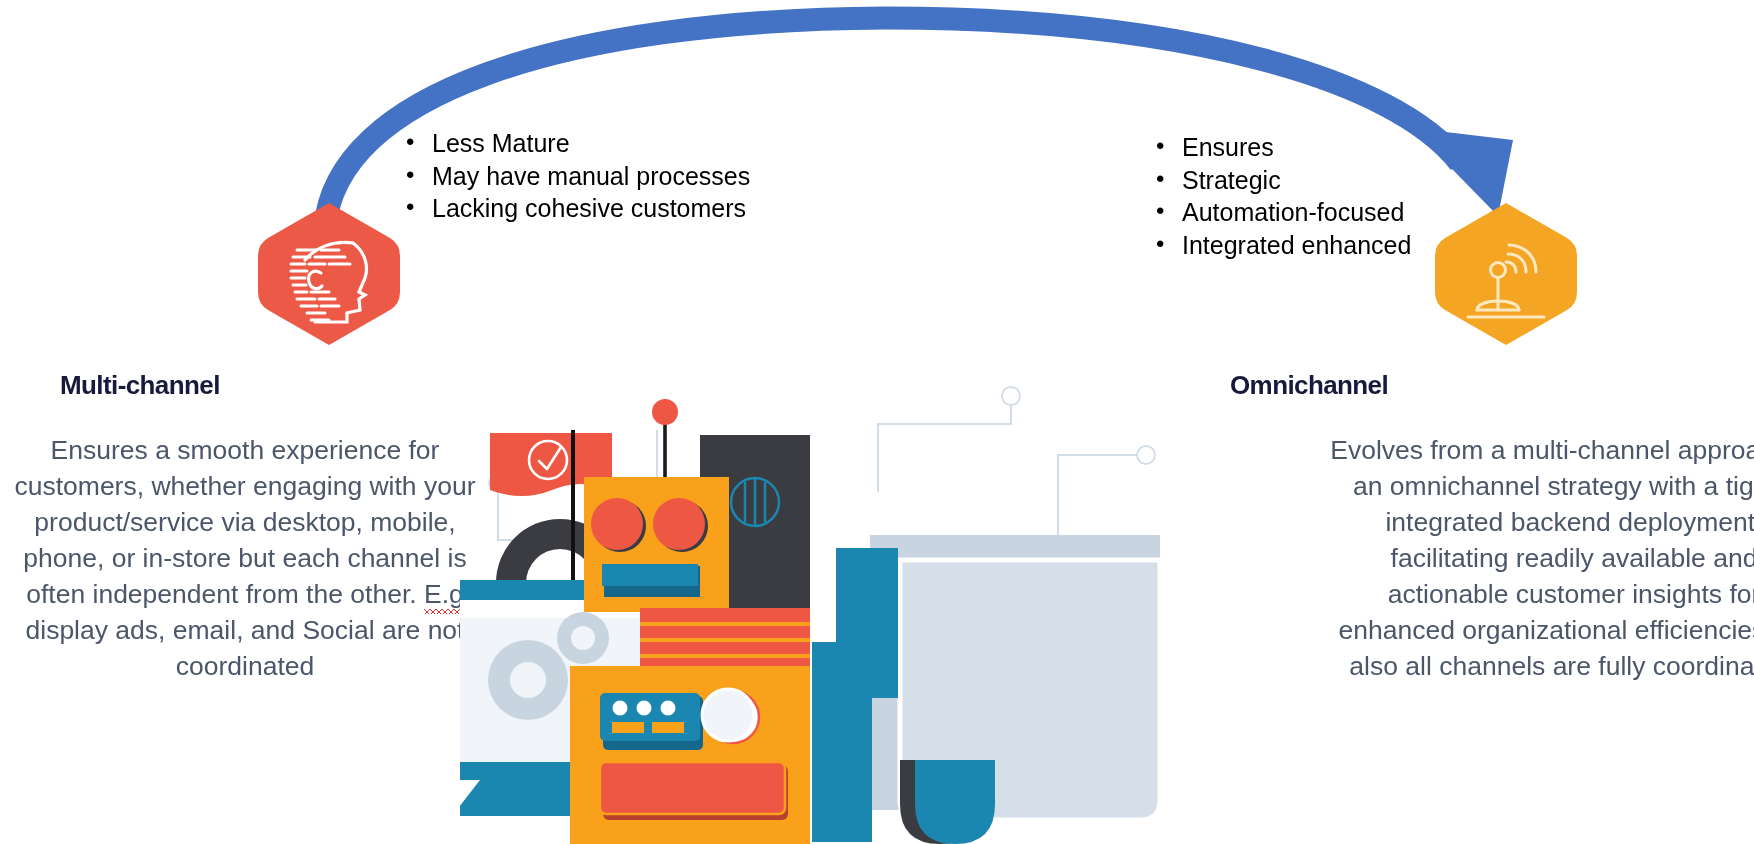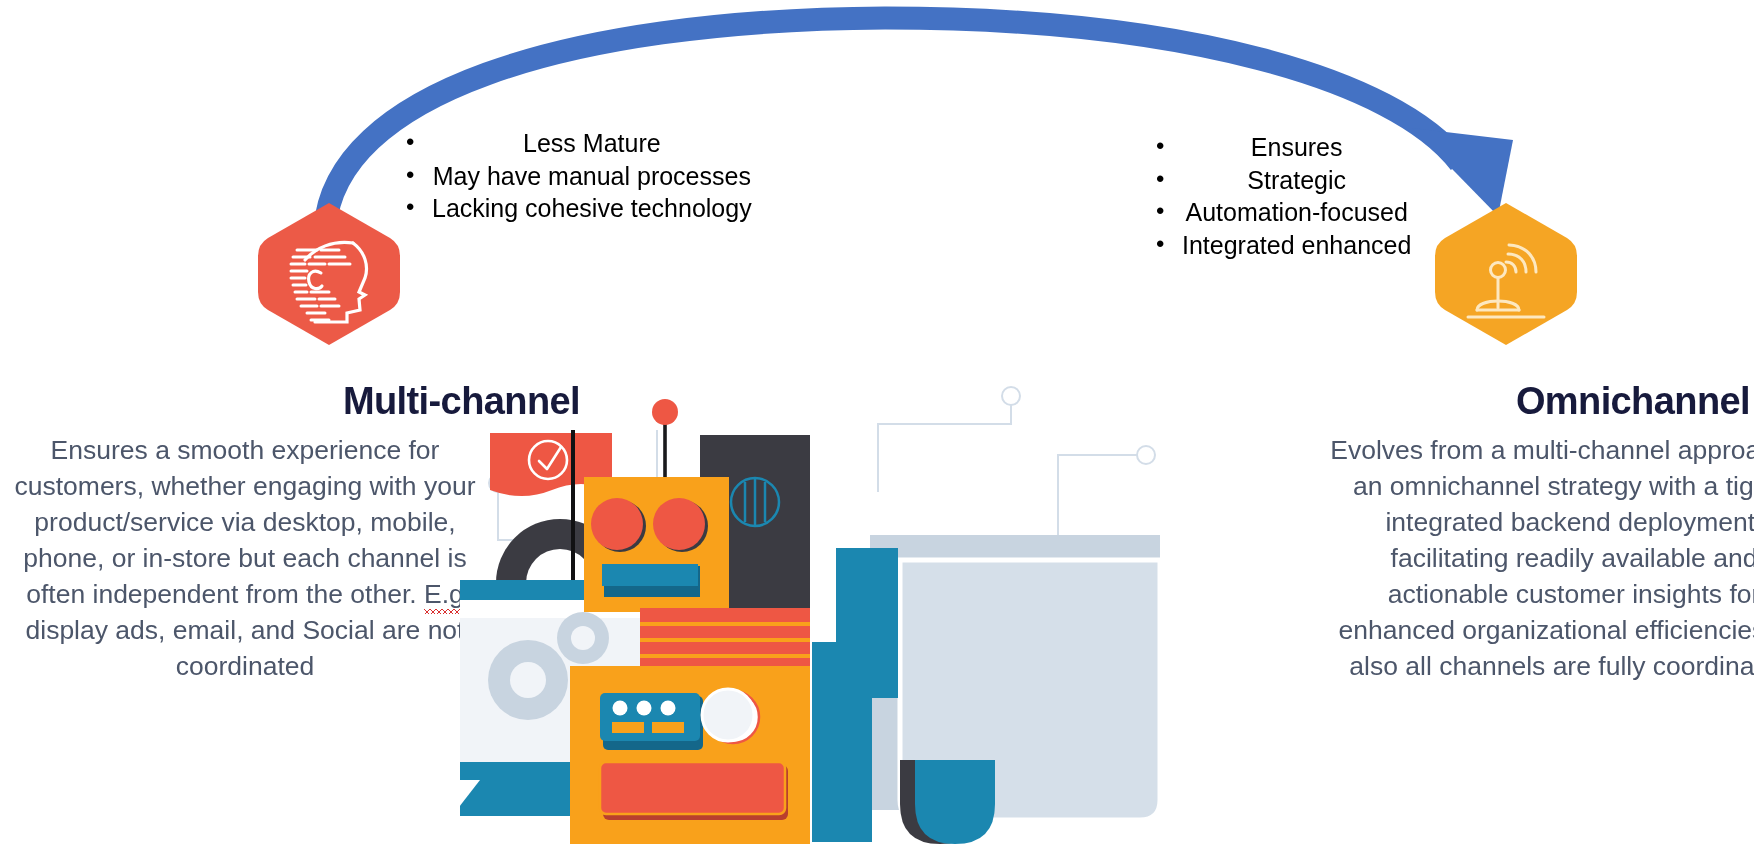--- a/index.html
+++ b/index.html
@@ -48,44 +48,42 @@
     padding: 0;
     color: #000000;
     font-size: 25px;
     line-height: 32.5px;
     font-family: "Liberation Sans", sans-serif;
   }
   .bullets li {
     position: relative;
     padding-left: 32px;
     white-space: nowrap;
-    text-align: center;
   }
   .bullets li::before {
     content: "\2022";
     position: absolute;
     left: 6px;
     top: -1px;
     font-size: 24px;
     line-height: 32.5px;
     color: #000000;
   }
   .bullets-left  { left: 400px; top: 127px; }
   .bullets-right { left: 1150px; top: 131px; }
 
   
   .heading {
     position: absolute;
     color: #171a3c;
-    font-size: 38px;
+    font-size: 26px;
     font-weight: bold;
     letter-spacing: -0.6px;
-    text-align: right;
+    text-align: left;
     font-family: "Liberation Sans", sans-serif;
-    margin-top: 10px;
   }
   .heading-left  { left: 60px;  top: 370px; width: 520px; }
   .heading-right { left: 1230px; top: 370px; width: 520px; }
 
   
   .para {
     position: absolute;
     color: #4c566a;
     font-size: 26.5px;
     line-height: 36px;
@@ -180,21 +178,21 @@
       <line x1="45" y1="110" x2="87" y2="110"></line>
       <path d="M 74 62 C 80 62, 84 66, 84 72"></path>
       <path d="M 76 54 C 88 54, 94 62, 94 72"></path>
       <path d="M 77 45 C 95 46, 104 58, 104 72"></path>
     </g>
   </svg>
 
   <ul class="bullets bullets-left">
     <li>Less Mature</li>
     <li>May have manual processes</li>
-    <li>Lacking cohesive technology</li>
+    <li>Lacking cohesive customers</li>
   </ul>
 
   <ul class="bullets bullets-right">
     <li>Ensures</li>
     <li>Strategic</li>
     <li>Automation-focused</li>
     <li>Integrated enhanced</li>
   </ul>
 
   <div class="heading heading-left">Multi-channel</div>

